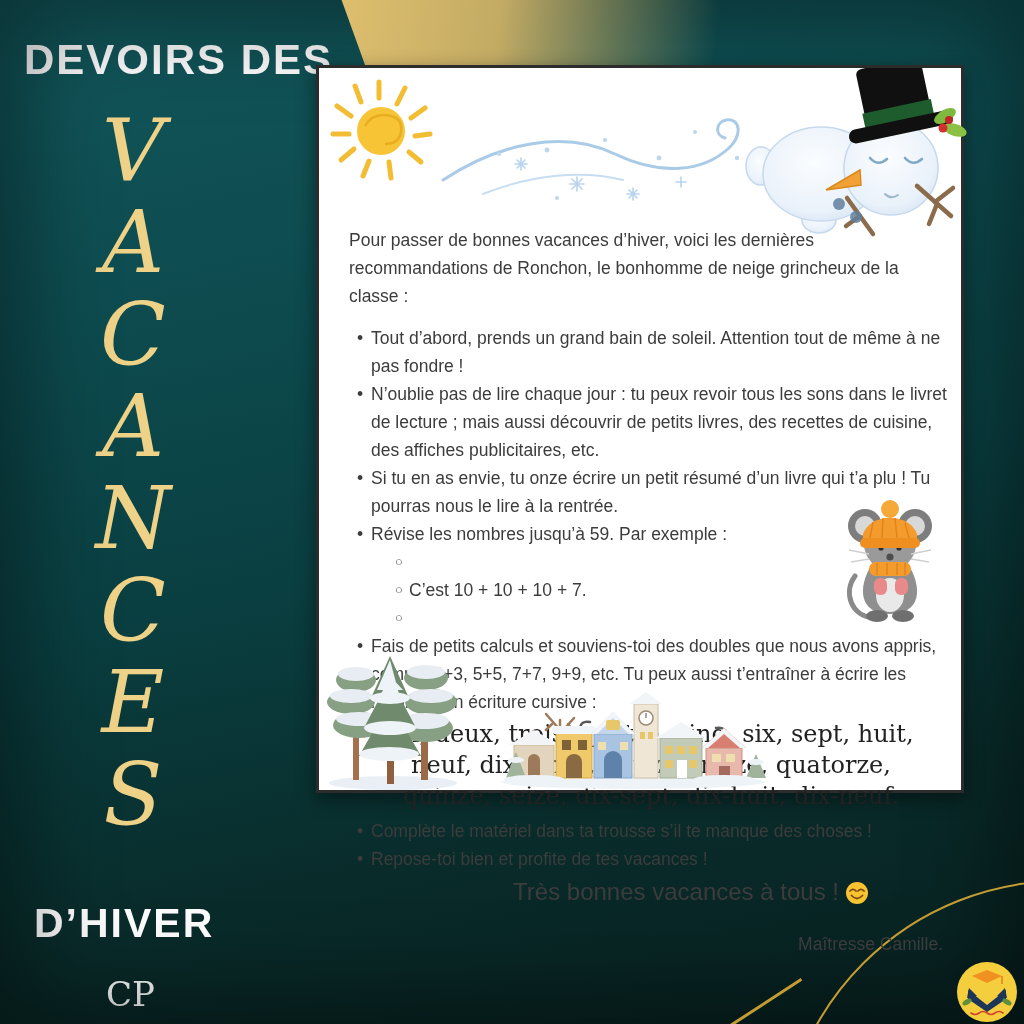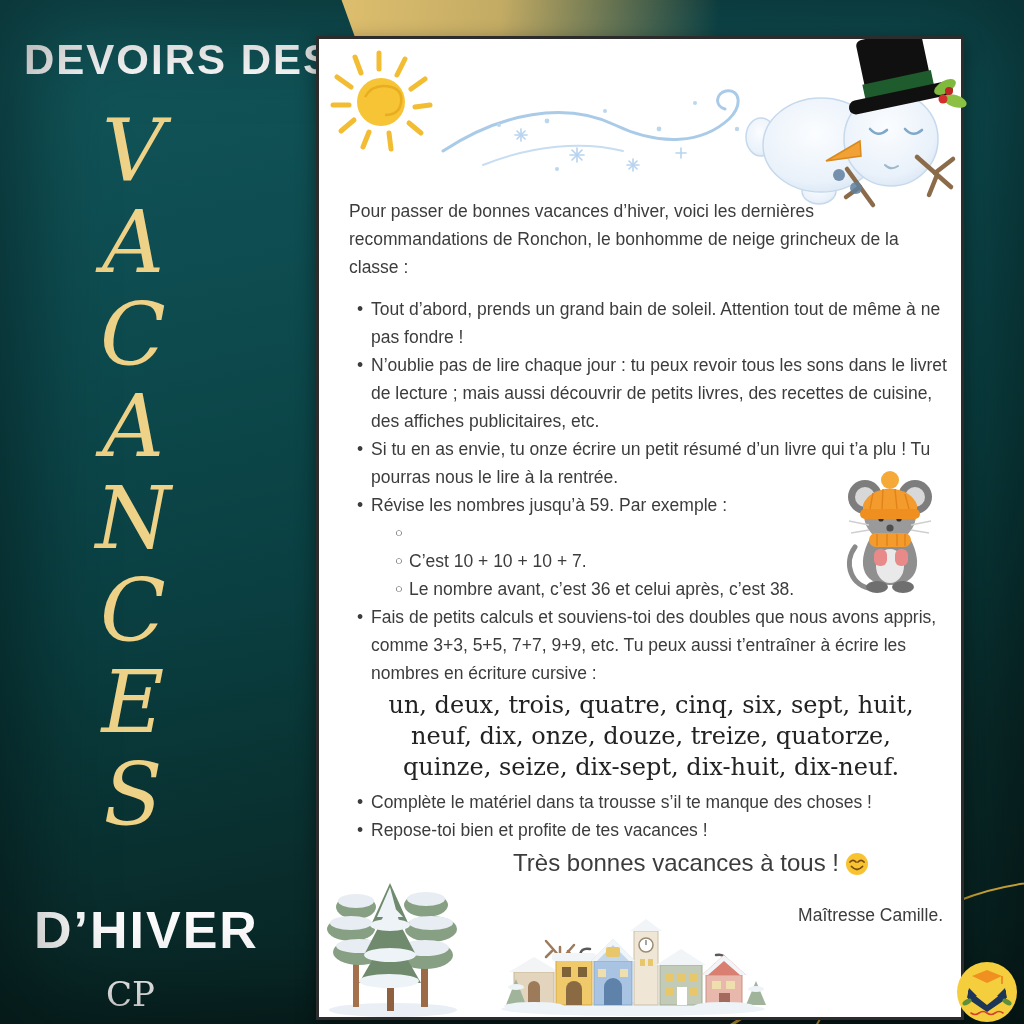--- a/index.html
+++ b/index.html
@@ -10,35 +10,35 @@
   }
   .canvas::after{content:"";position:absolute;inset:0;pointer-events:none;
     box-shadow:inset 0 0 90px 24px rgba(0,0,0,.4);}
   .abs{position:absolute;}
 
   
   .top-label{left:24px;top:36px;color:#fdfdfd;font-size:42px;font-weight:700;letter-spacing:2px;}
   .vword{left:58px;top:104px;width:150px;text-align:center;color:#eed287;
     font-family:"DejaVu Serif",serif;font-style:italic;font-weight:400;
     font-size:86px;line-height:92px;}
-  .bottom-label{left:34px;top:900px;color:#fdfdfd;font-size:52px;font-weight:700;letter-spacing:2px;}
+  .bottom-label{left:34px;top:900px;color:#fdfdfd;font-size:41px;font-weight:700;letter-spacing:2px;}
   .grade{left:106px;top:974px;color:#fdfdfd;font-family:"DejaVu Serif",serif;
     font-size:34px;}
 
   
   .gold-wedge{left:332px;top:0;width:478px;height:172px;z-index:1;
     background:linear-gradient(97deg,#dcbd6d 4%,#c3ab64 34%,rgba(13,74,77,0) 78%);
     clip-path:polygon(2% 0,100% 0,60% 100%,15% 100%);}
   .gold-circle{left:780px;top:880px;width:560px;height:560px;border-radius:50%;
     border:2.5px solid #c39d33;z-index:1;}
   .gold-line{left:693px;top:1010px;width:118px;height:3px;background:#c39d33;
     transform:rotate(-33deg);z-index:1;}
 
   
-  .paper{left:316px;top:36px;width:648px;height:984px;background:#ffffff;
+  .paper{left:316px;top:65px;width:648px;height:728px;background:#ffffff;
     border:3px solid #2c2c2c;box-sizing:border-box;z-index:2;
     box-shadow:0 6px 18px rgba(0,0,0,.45);color:#3c3c3c;}
   .intro{left:30px;top:158px;width:600px;font-size:17.5px;line-height:28px;}
   .list{left:30px;top:256px;width:604px;font-size:17.5px;line-height:28px;}
   .li{display:flex;}
   .li .dot{flex:0 0 22px;text-align:center;}
   .sub{margin-left:40px;}
   .sub .dot{flex:0 0 20px;font-size:13px;line-height:28px;}
   .cursive{width:560px;margin:3px auto 5px auto;text-align:center;
     font-family:"DejaVu Serif",serif;font-size:24px;line-height:31px;color:#222;}
@@ -186,21 +186,20 @@
       </div>
       <div class="li sub">
         <span class="dot">○</span>
       </div>
       <div class="li sub">
         <span class="dot">○</span>
         <span>C’est 10 + 10 + 10 + 7.</span>
       </div>
       <div class="li sub">
         <span class="dot">○</span>
-        <span>Le nombre avant, c’est 36 et celui après, c’est 38.</span>
       </div>
       <div class="li">
         <span class="dot">•</span>
         <span>Fais de petits calculs et souviens-toi des doubles que nous avons appris, comme 3+3, 5+5, 7+7, 9+9, etc. Tu peux aussi t’entraîner à écrire les nombres en écriture cursive :</span>
       </div>
       <div class="cursive">un, deux, trois, quatre, cinq, six, sept, huit, neuf, dix, onze, douze, treize, quatorze, quinze, seize, dix-sept, dix-huit, dix-neuf.</div>
       <div class="li">
         <span class="dot">•</span>
         <span>Complète le matériel dans ta trousse s’il te manque des choses !</span>
       </div>

